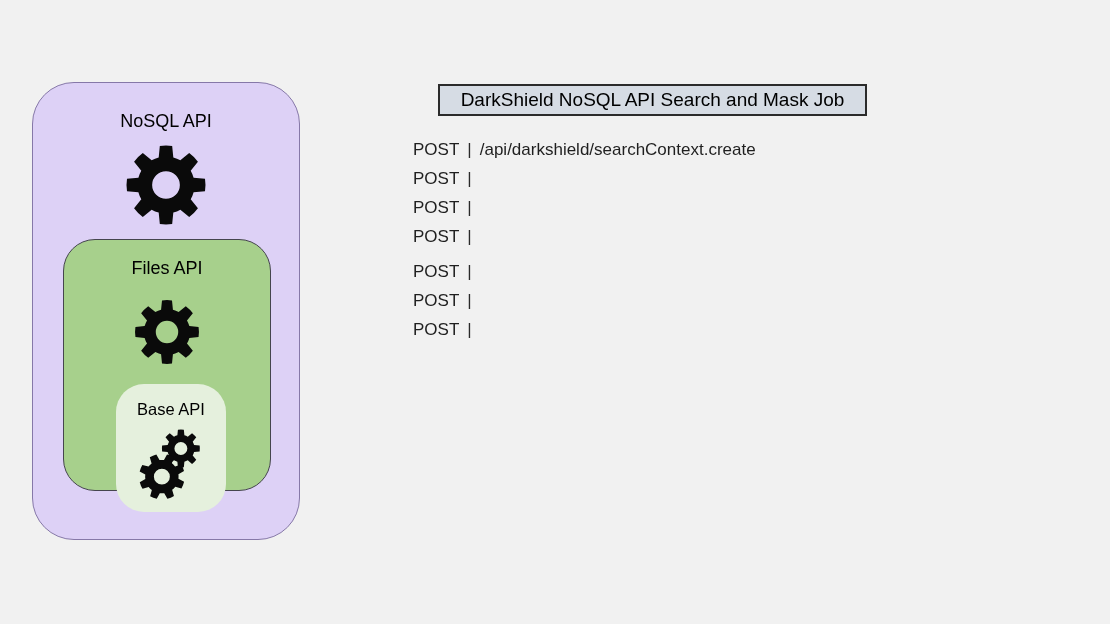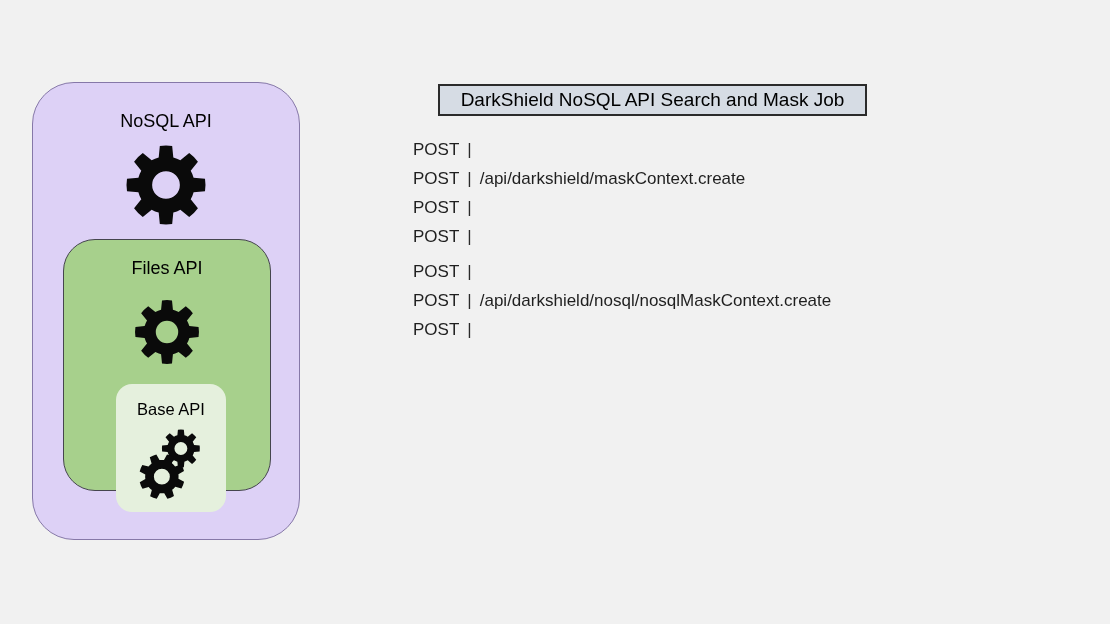--- a/index.html
+++ b/index.html
@@ -24,21 +24,21 @@
   }
   .files-box {
     left: 30px; top: 156px; width: 208px; height: 252px;
     background: var(--files-fill, #a7d08c);
     border: 1px solid var(--files-border, #45454e);
     border-radius: 32px;
   }
   .base-box {
     left: 52px; top: 144px; width: 110px; height: 128px;
     background: var(--base-fill, #e5f0dd);
-    border-radius: 16px;
+    border-radius: 28px;
   }
   .api-label {
     position: absolute; left: 0; width: 100%;
     text-align: center; color: #000000;
   }
   .nosql-box > .api-label { top: 28px; font-size: 18px; }
   .files-box > .api-label { top: 18px; font-size: 18px; }
   .base-box  > .api-label { top: 16px; font-size: 16.5px; }
   .gear-wrap {
     position: absolute; left: 50%; transform: translateX(-50%);
@@ -99,44 +99,43 @@
 
   <div class="title-box">
     <span>DarkShield NoSQL API Search and Mask Job</span>
   </div>
 
   <div class="endpoints">
     <div class="endpoint-group first">
       <div class="endpoint-row">
         <span>POST</span>
         <span class="endpoint-sep">|</span>
+        <span>/api/darkshield/searchContext.create</span>
       </div>
       <div class="endpoint-row">
         <span>POST</span>
         <span class="endpoint-sep">|</span>
-        <span>/api/darkshield/maskContext.create</span>
       </div>
       <div class="endpoint-row">
         <span>POST</span>
         <span class="endpoint-sep">|</span>
       </div>
       <div class="endpoint-row">
         <span>POST</span>
         <span class="endpoint-sep">|</span>
       </div>
     </div>
     <div class="endpoint-group second">
       <div class="endpoint-row">
         <span>POST</span>
         <span class="endpoint-sep">|</span>
       </div>
       <div class="endpoint-row">
         <span>POST</span>
         <span class="endpoint-sep">|</span>
-        <span>/api/darkshield/nosql/nosqlMaskContext.create</span>
       </div>
       <div class="endpoint-row">
         <span>POST</span>
         <span class="endpoint-sep">|</span>
       </div>
     </div>
   </div>
 
 </div>
 

